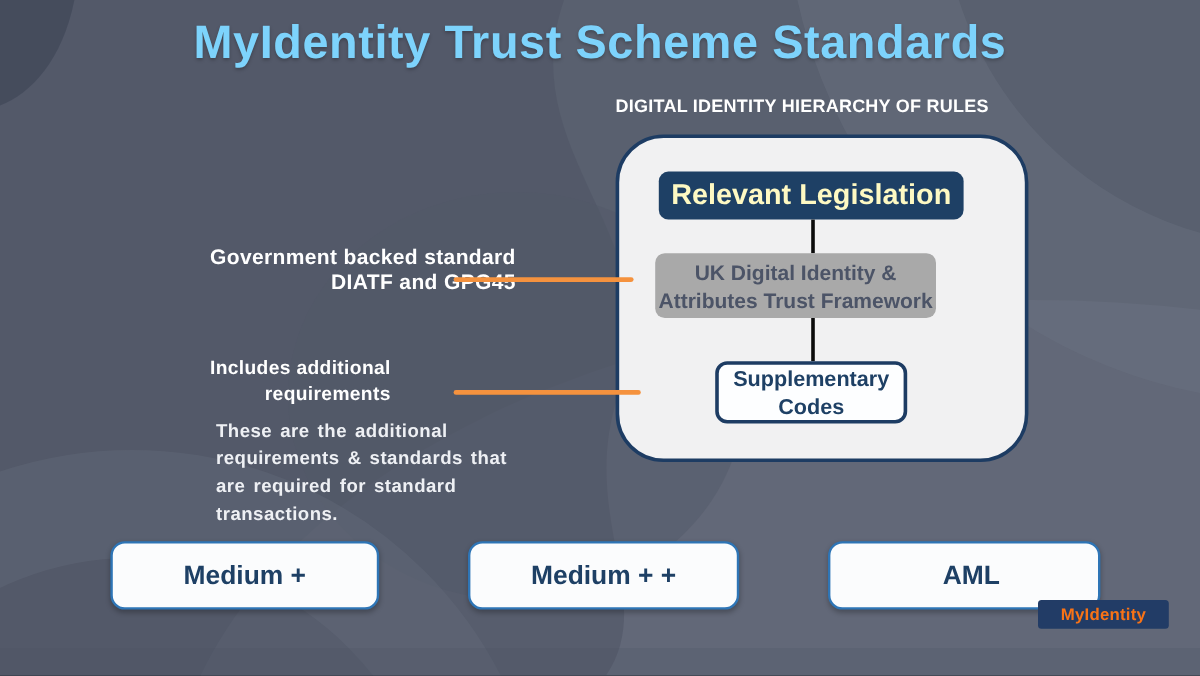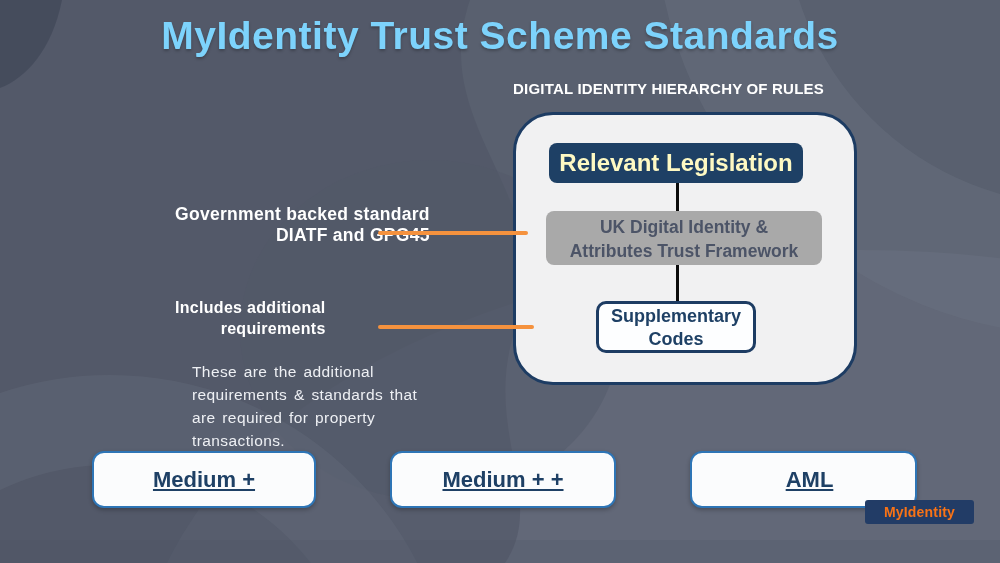--- a/index.html
+++ b/index.html
@@ -36,21 +36,21 @@
     border:3px solid var(--border-navy,#1d3c63);
     border-radius:40px;
   }
   .node{position:absolute;text-align:center;}
   .node-navy{
     left:33px;top:28px;width:254px;height:40px;
     background:var(--navy,#1e4065);border-radius:8px;
     color:#fef9c3;font-size:24px;font-weight:bold;line-height:40px;
   }
   .node-gray{
-    left:30px;top:96px;width:276px;height:54px;
+    left:30px;top:96px;width:234px;height:54px;
     background:var(--gray-box,#a9a9a9);border-radius:8px;
     color:var(--gray-text,#4c5467);font-size:17.5px;font-weight:bold;
     line-height:24px;padding-top:4px;
   }
   .node-outlined{
     left:80px;top:186px;width:160px;height:52px;
     background:#fdfeff;border:3px solid var(--border-navy,#1d3c63);
     border-radius:10px;
     color:var(--navy,#1e4065);font-size:18px;font-weight:bold;line-height:23px;
     padding-top:1px;
@@ -62,42 +62,42 @@
 
   
   .ann-heading{
     position:absolute;left:175px;z-index:3;margin:0;
     color:#ffffff;font-weight:bold;letter-spacing:.3px;
   }
   .ann1{top:204px;font-size:17.5px;line-height:21px;}
   .ann2{top:297px;font-size:16px;line-height:21px;}
   .ann-heading span{display:block;text-align:right;}
   .ann-body{
-    position:absolute;left:175px;top:343px;z-index:3;margin:17px;
+    position:absolute;left:175px;top:343px;z-index:3;margin:5px;
     color:#eef0f4;font-size:15.5px;line-height:23px;
-    letter-spacing:.4px;word-spacing:2px;
+    letter-spacing:.4px;word-spacing:2px;font-weight:bold;
   }
   .ann-body span{display:block;}
   .leader{
     position:absolute;height:4px;border-radius:2px;z-index:4;
     background:var(--accent-orange,#f5923e);
   }
   .leader.l1{left:378px;top:231px;width:150px;}
   .leader.l2{left:378px;top:325px;width:156px;}
 
   
   .level-btn{
     position:absolute;top:451px;height:57px;z-index:2;
     background:#fbfcfd;border:2px solid var(--btn-border,#2e75b6);
     border-radius:12px;
     color:var(--navy,#1e4065);font-size:22px;font-weight:bold;
     font-family:"Liberation Sans",sans-serif;
     display:flex;align-items:center;justify-content:center;
     box-shadow:0 2px 4px rgba(0,0,0,.25);
-    cursor:pointer;padding:0;text-decoration:underline;
+    cursor:pointer;padding:0;
   }
   .level-btn.b1{left:92px;width:224px;}
   .level-btn.b2{left:390px;width:226px;}
   .level-btn.b3{left:690px;width:227px;padding-left:12px;}
 
   
   .logo-badge{
     position:absolute;left:865px;top:488px;width:109px;height:24px;z-index:2;
     background:var(--badge-navy,#223c66);border-radius:3px;
     color:#f97316;font-size:14px;font-weight:bold;
@@ -152,21 +152,21 @@
 
   <h3 class="ann-heading ann2">
     <span>Includes additional</span>
     <span>requirements</span>
   </h3>
   <div class="leader l2"></div>
 
   <p class="ann-body">
     <span>These are the additional</span>
     <span>requirements &amp; standards that</span>
-    <span>are required for property</span>
+    <span>are required for standard</span>
     <span>transactions.</span>
   </p>
 
   <button class="level-btn b1">Medium +</button>
   <button class="level-btn b2">Medium + +</button>
   <button class="level-btn b3">AML</button>
 
   <div class="logo-badge">MyIdentity</div>
 
 </div>

